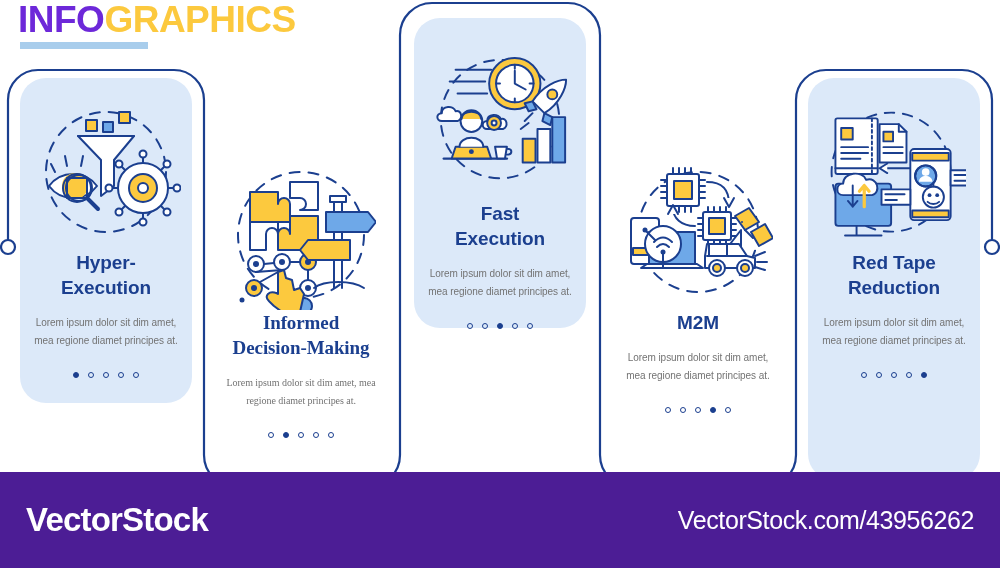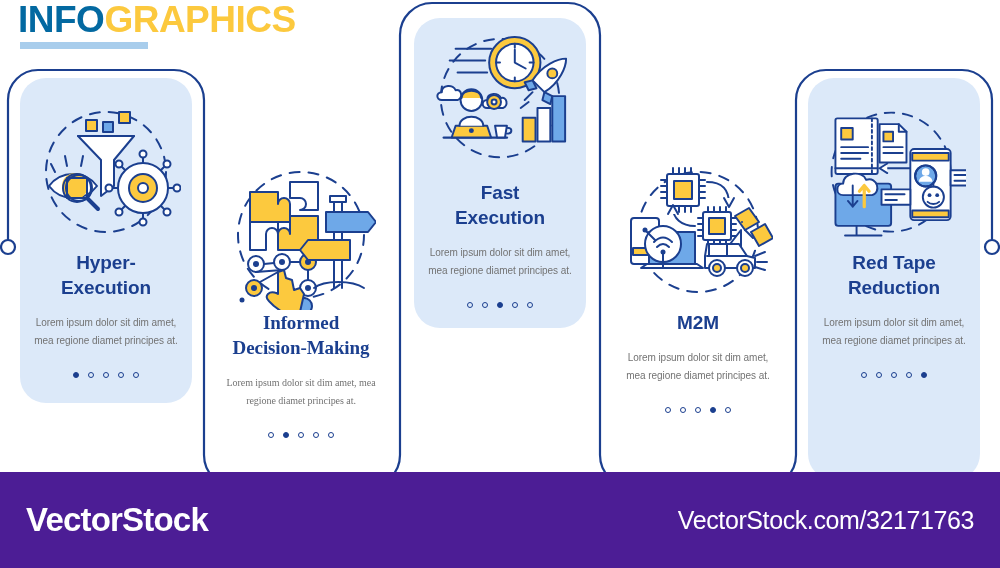--- a/index.html
+++ b/index.html
@@ -10,21 +10,21 @@
     overflow: hidden;
   }
   #stage { position: relative; width: 1000px; height: 568px; background:#fff; }
 
   
   .brand {
     position: absolute; left: 18px; top: 0px;
     font-size: 37px; font-weight: 700; letter-spacing: -0.5px;
     line-height: 40px; white-space: nowrap;
   }
-  .brand .a { color: #0369a1; text-align: center; }
+  .brand .a { color: #6d28d9; text-align: center; }
   .brand .b { color: #fcc93e; }
   .brand-rule {
     position: absolute; left: 20px; top: 42px;
     width: 128px; height: 7px; background: #a8cdec;
   }
 
   
   #snake { position:absolute; left:0; top:0; width:1000px; height:568px; }
 
   
@@ -52,21 +52,21 @@
   .dots { display: flex; gap: 9px; align-items:center; justify-content:center; }
   .dot {
     width: 6px; height: 6px; border-radius: 50%;
     border: 1.3px solid #1b3f8f; background: transparent;
   }
   .dot.on { background: #1b3f8f; }
 
   
   #card1 { left: 20px;  top: 78px;  width: 172px; height: 325px; padding: 22px 8px 0; }
   #card2 { left: 213px; top: 140px; width: 176px; height: 325px; padding: 20px 12px 0; font-family: Liberation Serif, serif; }
-  #card3 { left: 414px; top: 18px;  width: 172px; height: 310px; padding: 12px 12px 0; }
+  #card3 { left: 414px; top: 18px;  width: 172px; height: 310px; padding: 33px 12px 0; }
   #card4 { left: 610px; top: 140px; width: 176px; height: 325px; padding: 20px 12px 0; }
   #card5 { left: 808px; top: 78px;  width: 172px; height: 402px; padding: 22px 14px 0; }
 
   
   .wm {
     position: absolute; left: 0; bottom: 0; width: 1000px; height: 96px;
     background: #4c1d95;
   }
   .wm .logo {
     position: absolute; left: 26px; top: 50%; transform: translateY(-50%);
@@ -368,16 +368,16 @@
       <span class="dot"></span>
       <span class="dot"></span>
       <span class="dot"></span>
       <span class="dot"></span>
       <span class="dot on"></span>
     </div>
   </div>
 
   <div class="wm">
     <div class="logo">VectorStock</div>
-    <div class="url">VectorStock.com/32171763</div>
+    <div class="url">VectorStock.com/43956262</div>
   </div>
 
 </div>
 
 </body></html>

